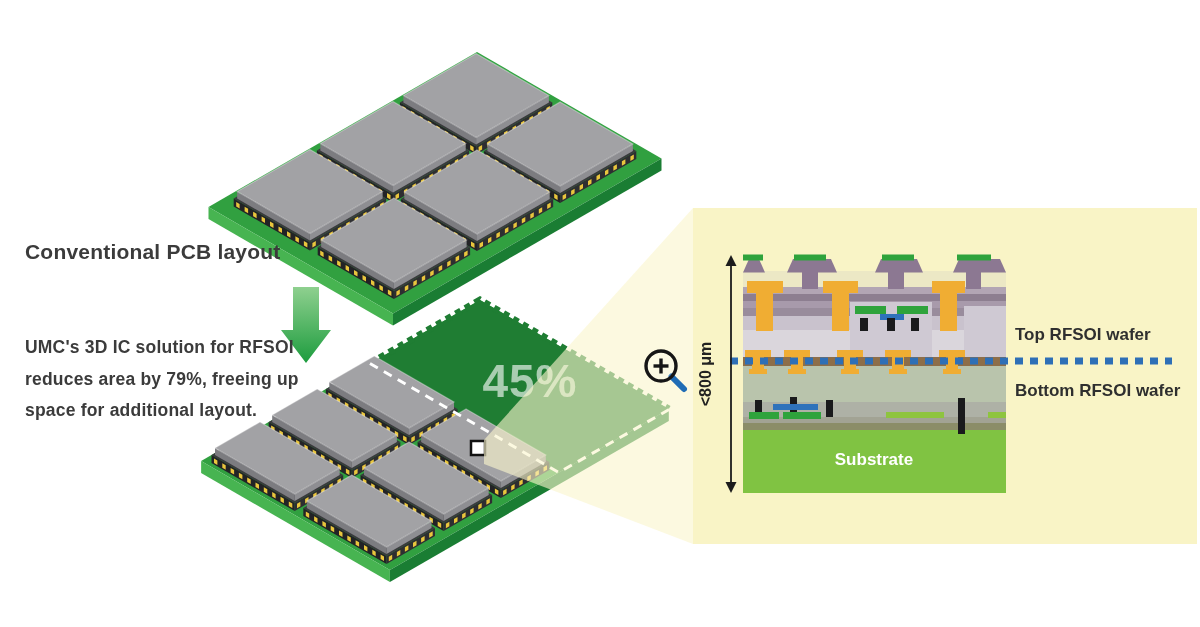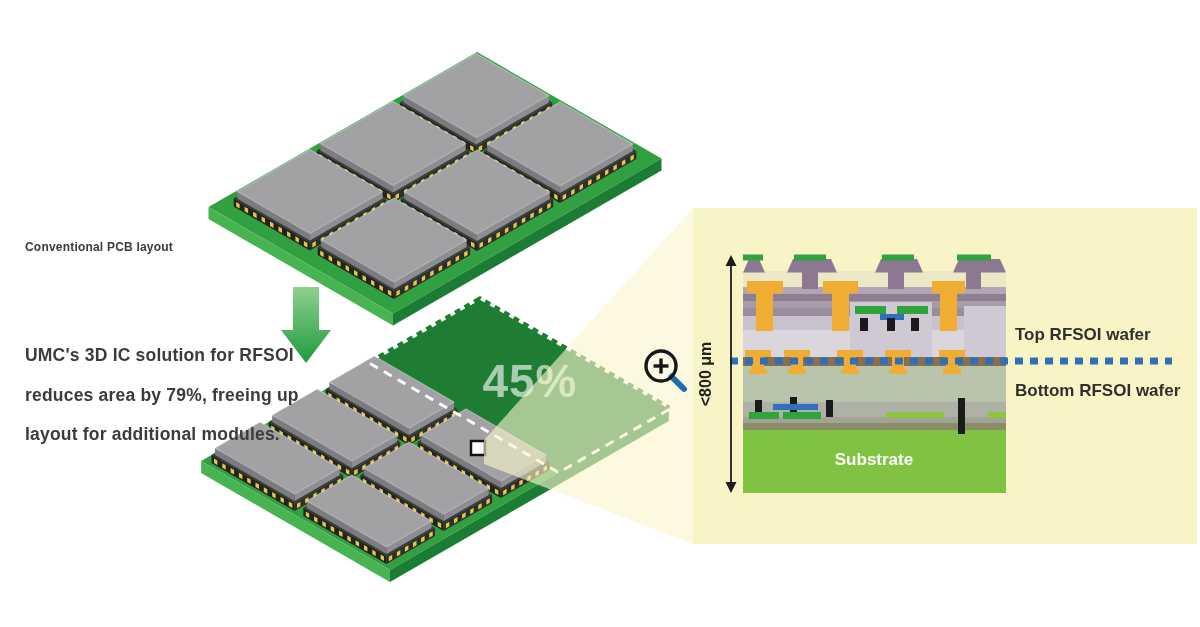--- a/index.html
+++ b/index.html
@@ -1,23 +1,23 @@
 <!DOCTYPE html>
 <html><head>
 <meta charset="utf-8">
 <style>
   html,body{margin:0;padding:0;background:#ffffff;}
   #stage{position:relative;width:1200px;height:627px;background:#ffffff;overflow:hidden;
          font-family:"Liberation Sans",sans-serif;}
   #scene{position:absolute;left:0;top:0;}
-  .caption{position:absolute;left:25px;top:240px;font-size:12px;font-weight:600;
+  .caption{position:absolute;left:25px;top:240px;font-size:21px;font-weight:600;
            color:#3b3b3b;letter-spacing:.2px;}
   .descr{position:absolute;left:25px;top:332px;font-size:17.5px;font-weight:600;
          color:#3b3b3b;line-height:31.5px;letter-spacing:.2px;}
-  .descr span{display:block;margin-top:8px;}
+  .descr span{display:block;}
   text{font-family:"Liberation Sans",sans-serif;}
   .wafer-label{font-size:17px;font-weight:600;fill:#2f2f2f;}
   .dim-label{font-size:16px;font-weight:600;fill:#222;}
   .substrate-label{font-size:17px;font-weight:600;fill:#ffffff;}
   .pct-label{font-size:46px;font-weight:600;fill:rgba(255,255,255,0.62);letter-spacing:1px;}
 </style>
 </head>
 <body>
 
 <div id="stage">
@@ -430,15 +430,15 @@
       <circle cx="661" cy="366" r="15" fill="rgba(255,255,255,0.15)" stroke="#161616" stroke-width="3.4"></circle>
       <line x1="653.5" y1="366" x2="668.5" y2="366" stroke="#161616" stroke-width="3.4"></line>
       <line x1="661" y1="358.5" x2="661" y2="373.5" stroke="#161616" stroke-width="3.4"></line>
     </g>
   </svg>
 
   <div class="caption">Conventional PCB layout</div>
   <div class="descr">
     <span>UMC's 3D IC solution for RFSOI</span>
     <span>reduces area by 79%, freeing up</span>
-    <span>layout for additional modules.</span>
+    <span>space for additional layout.</span>
   </div>
 </div>
 
 </body></html>

